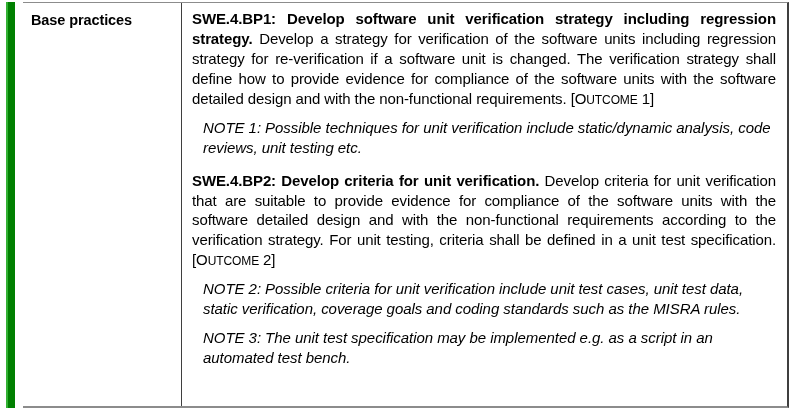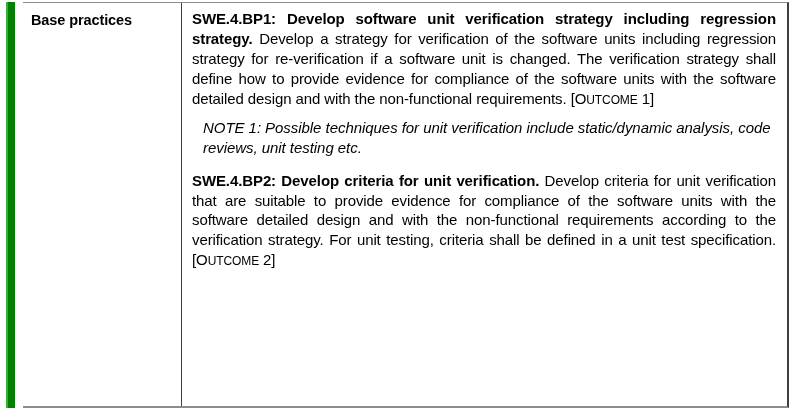--- a/index.html
+++ b/index.html
@@ -132,17 +132,19 @@
       </p>
 
       <p class="note-para">NOTE 1: Possible techniques for unit verification include static/dynamic analysis, code reviews, unit testing etc.</p>
 
       <div class="spacer-sm"></div>
 
       <p class="bp-para">
         <span class="bp-head">SWE.4.BP2: Develop criteria for unit verification.</span><span> Develop criteria for unit verification that are suitable to provide evidence for compliance of the software units with the software detailed design and with the non-functional requirements according to the verification strategy. For unit testing, criteria shall be defined in a unit test specification. </span><span class="outcome"><span>[O</span><span class="sc">utcome</span><span> 2]</span></span>
       </p>
 
+      <p class="note-para">NOTE 2: Possible criteria for unit verification include unit test cases, unit test data, static verification, coverage goals and coding standards such as the MISRA rules.</p>
 
+      <p class="note-para">NOTE 3: The unit test specification may be implemented e.g. as a script in an automated test bench.</p>
 
     </div>
   </div>
 </div>
 
 </body></html>

